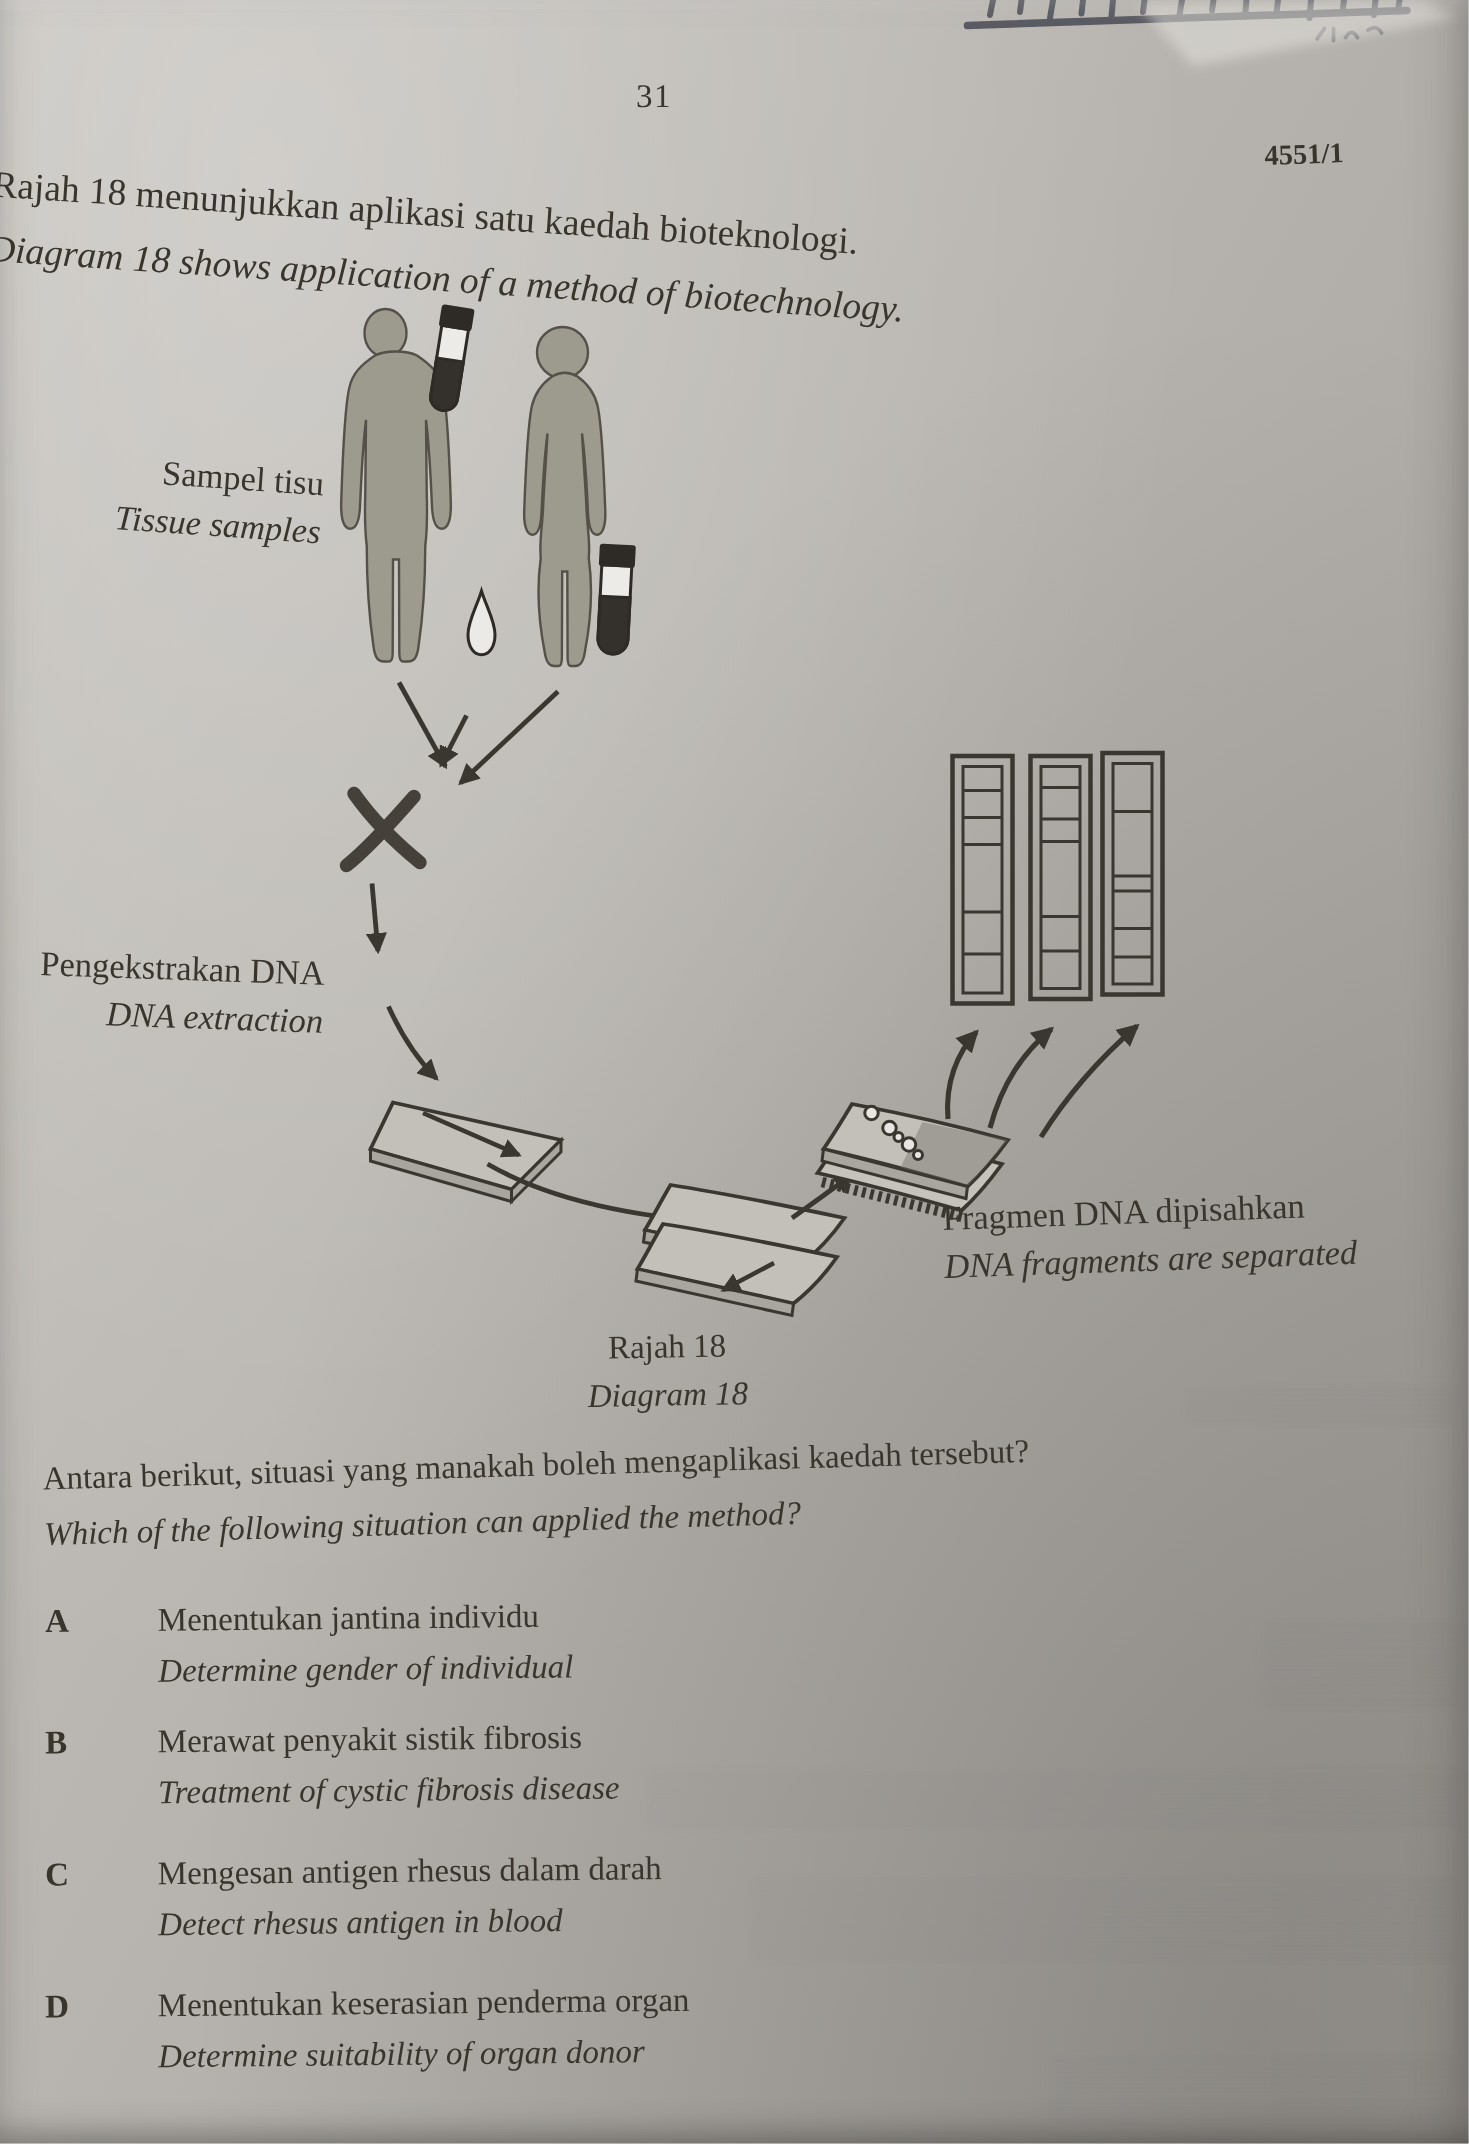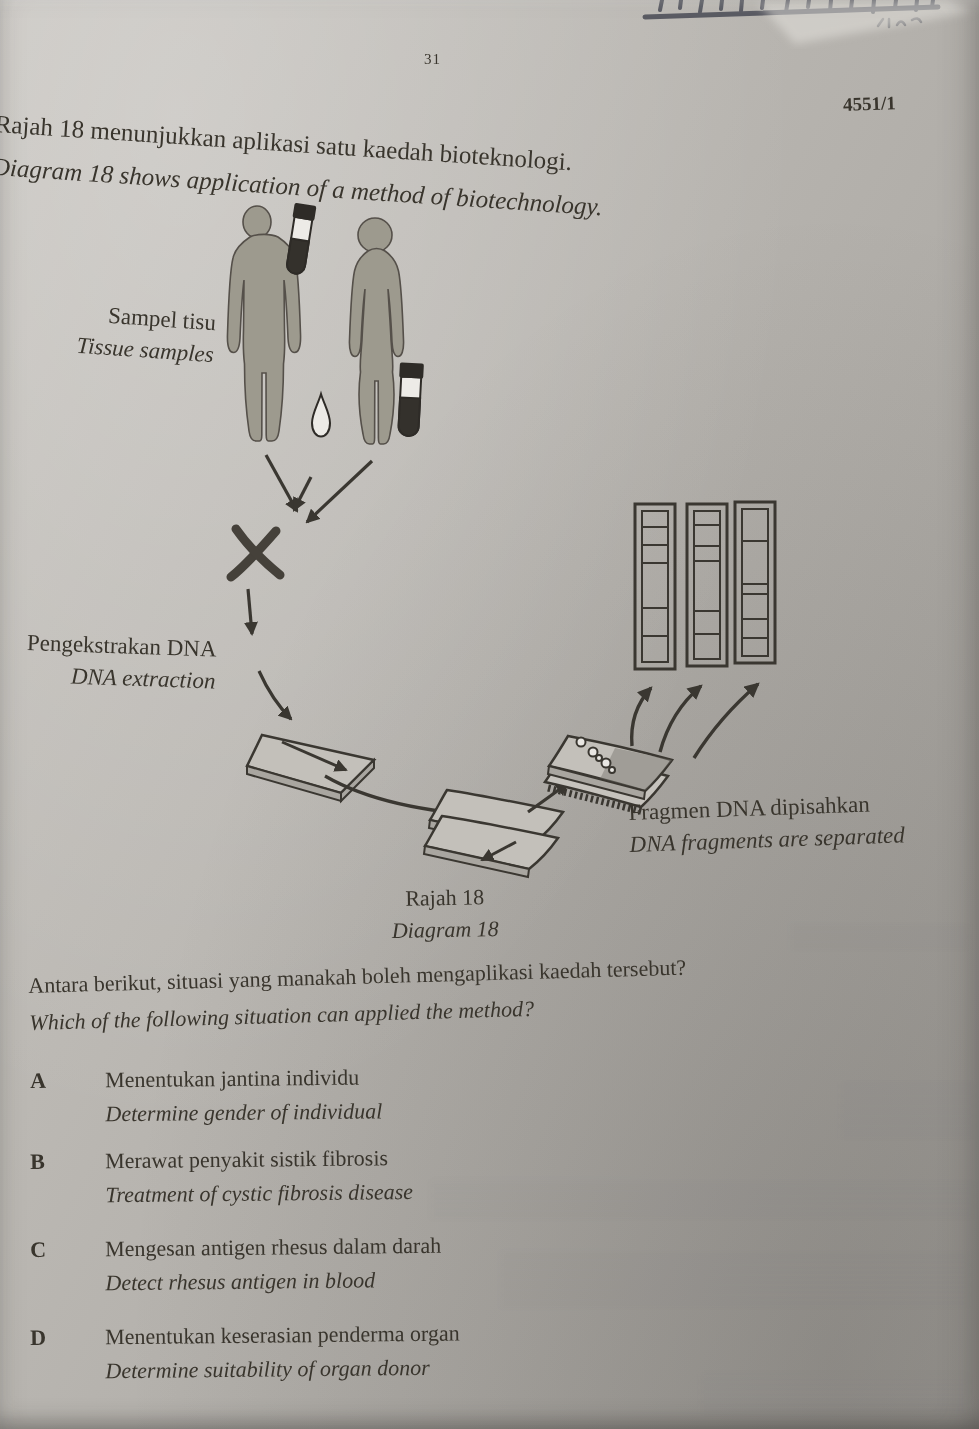--- a/index.html
+++ b/index.html
@@ -14,21 +14,21 @@
   }
   .layer{position:absolute;left:0;top:0;width:979px;height:1429px;}
   .vignette{pointer-events:none;z-index:9;
     box-shadow:inset 0 -16px 22px -10px rgba(40,38,34,0.38),
                inset 0 12px 16px -10px rgba(255,255,255,0.22),
                inset -24px 0 34px -18px rgba(50,48,44,0.28),
                inset 18px 0 30px -18px rgba(50,48,44,0.12);}
   .txt{position:absolute;z-index:4;line-height:1.25;}
   .ms{font-style:normal;}
   .en{font-style:italic;}
-  .pgnum{left:424px;top:50px;font-size:15px;letter-spacing:1px;}
+  .pgnum{left:424px;top:50px;font-size:22px;letter-spacing:1px;}
   .code{left:843px;top:92px;font-size:19px;font-weight:bold;transform:rotate(-2deg);}
   .intro{left:-4px;top:108px;width:720px;font-size:25px;transform:rotate(3.8deg);transform-origin:left top;}
   .intro .en{margin-top:12px;}
   .lbl-tissue{left:35px;top:303px;width:180px;font-size:23px;text-align:right;transform:rotate(4deg);}
   .lbl-extract{left:8px;top:632px;width:208px;font-size:23px;text-align:right;transform:rotate(2deg);}
   .lbl-frag{left:628px;top:799px;width:330px;font-size:23px;transform:rotate(-2deg);transform-origin:left top;}
   .lbl-tissue .en,.lbl-extract .en,.lbl-frag .en{margin-top:3px;}
   .caption{left:345px;top:884px;width:200px;font-size:22px;text-align:center;transform:rotate(-1deg);}
   .caption .en{margin-top:4px;}
   .question{left:28px;top:972px;width:780px;font-size:22px;transform:rotate(-1.6deg);transform-origin:left top;}

